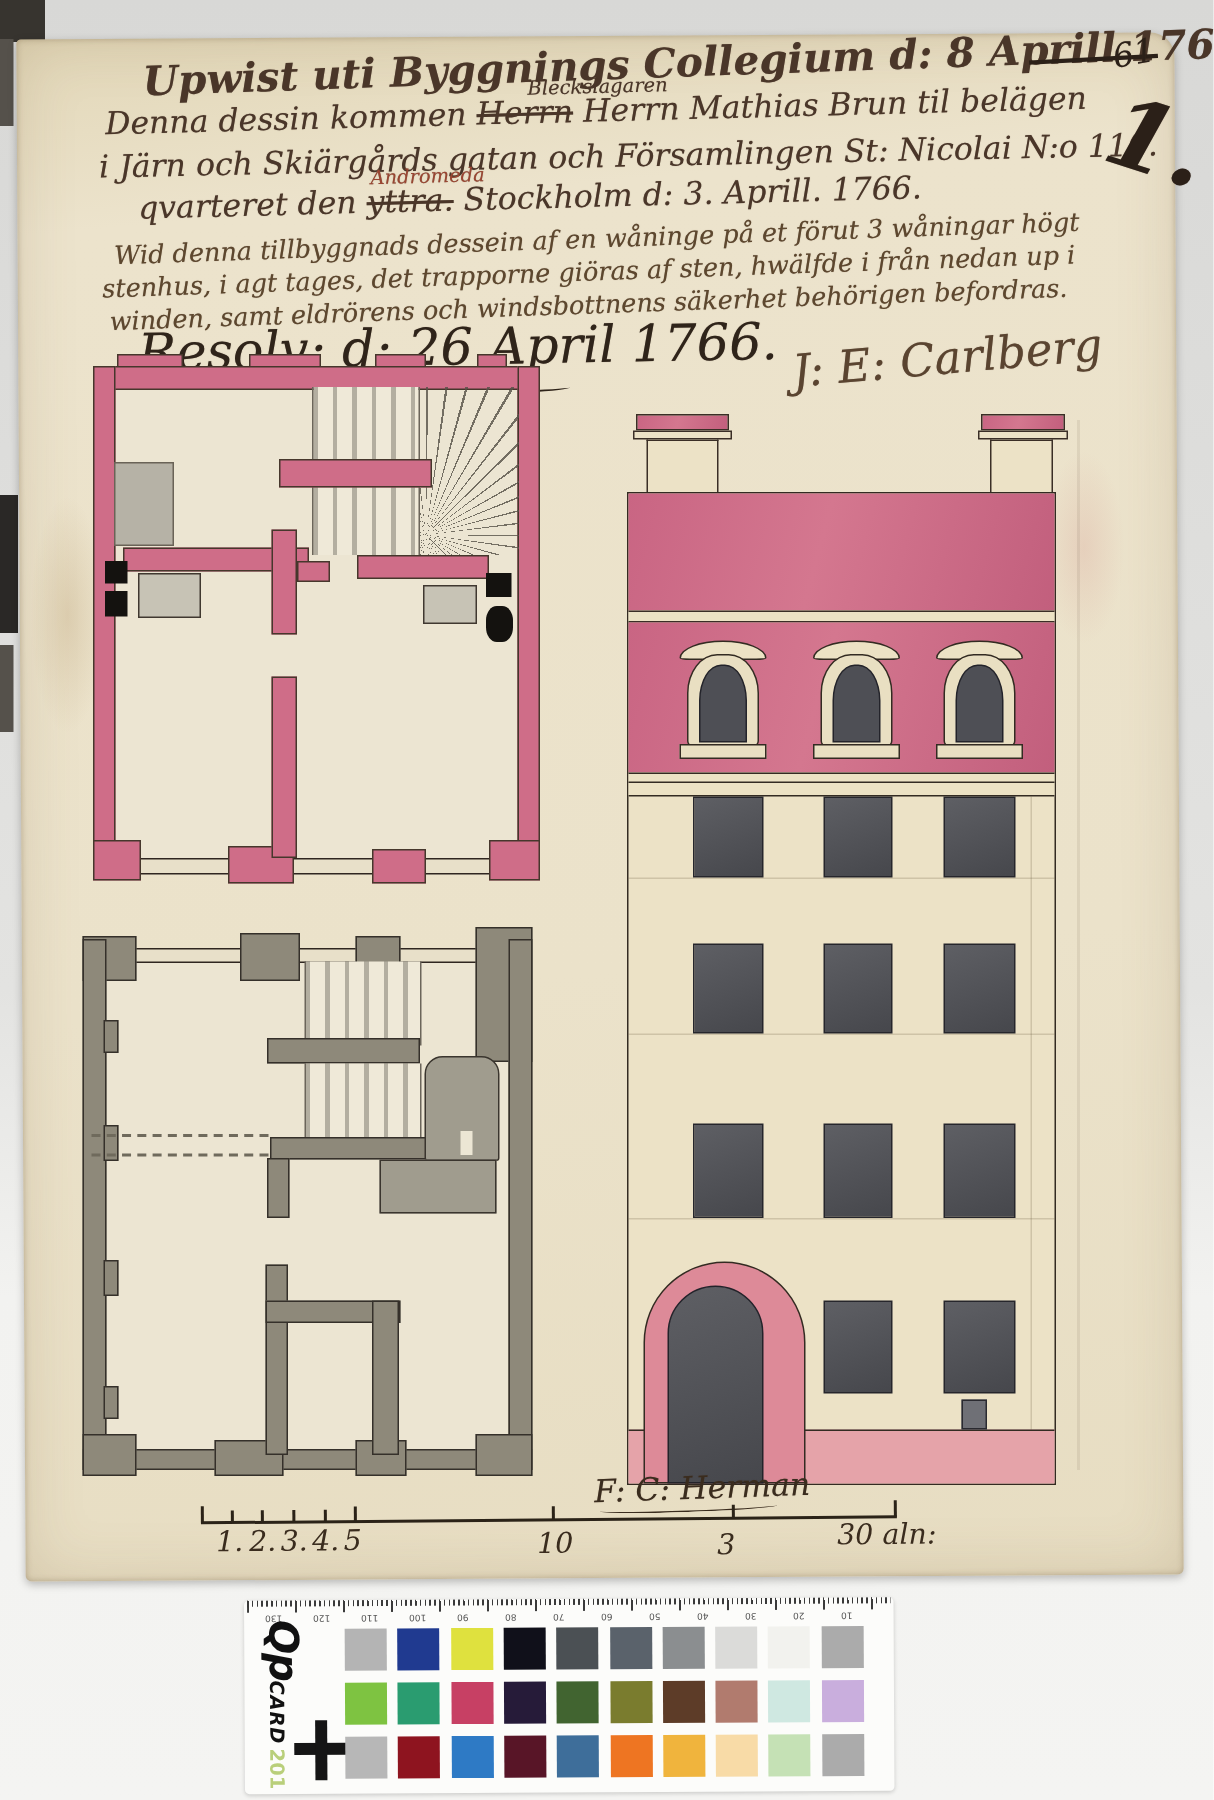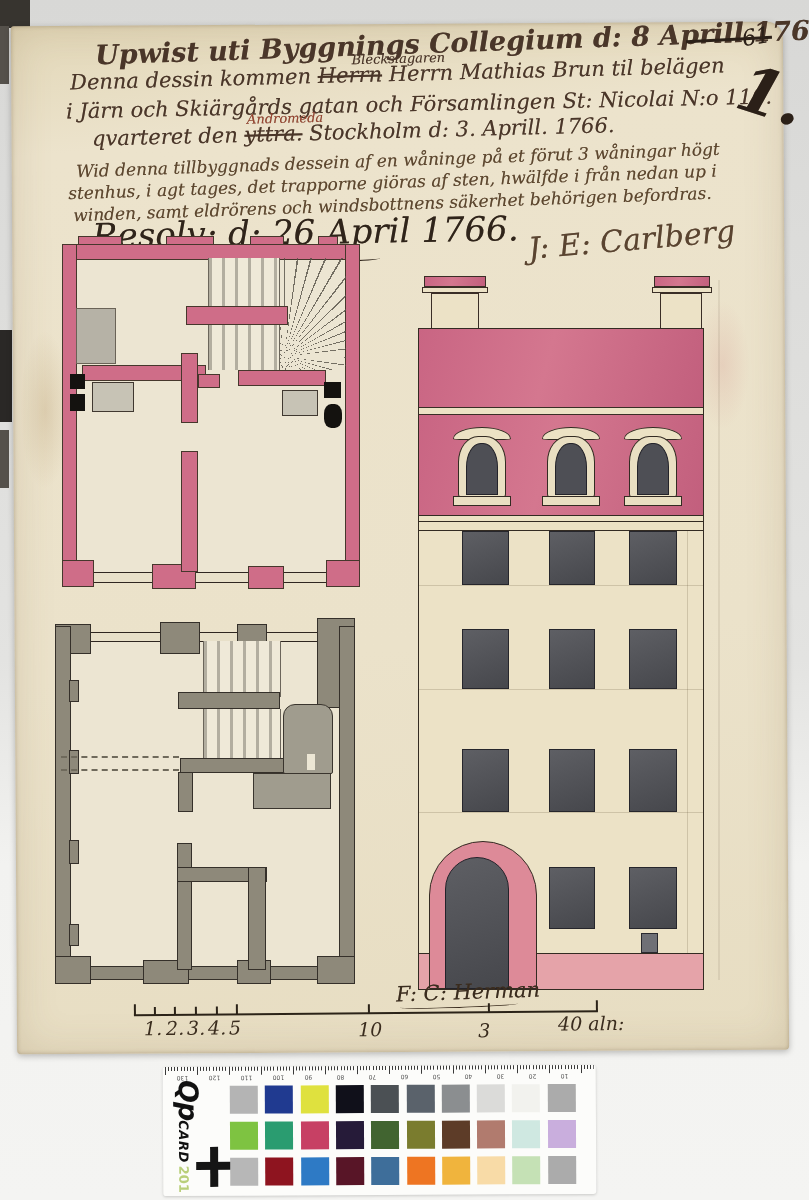--- a/index.html
+++ b/index.html
@@ -253,21 +253,21 @@
     <div class="tick" style="left:466px;top:4px;height:11px;"></div>
     <div id="scale-small-labels">
         <span class="slabel" style="left: 14px; top: 17px;">1.</span>
         <span class="slabel" style="left: 36px; top: 17px;">2.</span>
         <span class="slabel" style="left: 57px; top: 17px;">3.</span>
         <span class="slabel" style="left: 78px; top: 17px;">4.</span>
         <span class="slabel" style="left: 99px; top: 17px;">5</span>
       </div>
     <div class="slabel" style="left:228px;top:20px;">10</div>
     <div class="slabel" style="left:348px;top:22px;">3</div>
-    <div class="slabel" style="left:428px;top:16px;">40 aln:</div>
+    <div class="slabel" style="left:428px;top:16px;">30 aln:</div>
   </div>
 
   <div class="qpcard">
     <div class="ruler-cm"></div>
     <div class="ruler-mm"></div>
     <div id="ruler-numbers">
         <span class="ruler-num" style="left: 14px;">130</span>
         <span class="ruler-num" style="left: 46px;">120</span>
         <span class="ruler-num" style="left: 78px;">110</span>
         <span class="ruler-num" style="left: 110px;">100</span>

